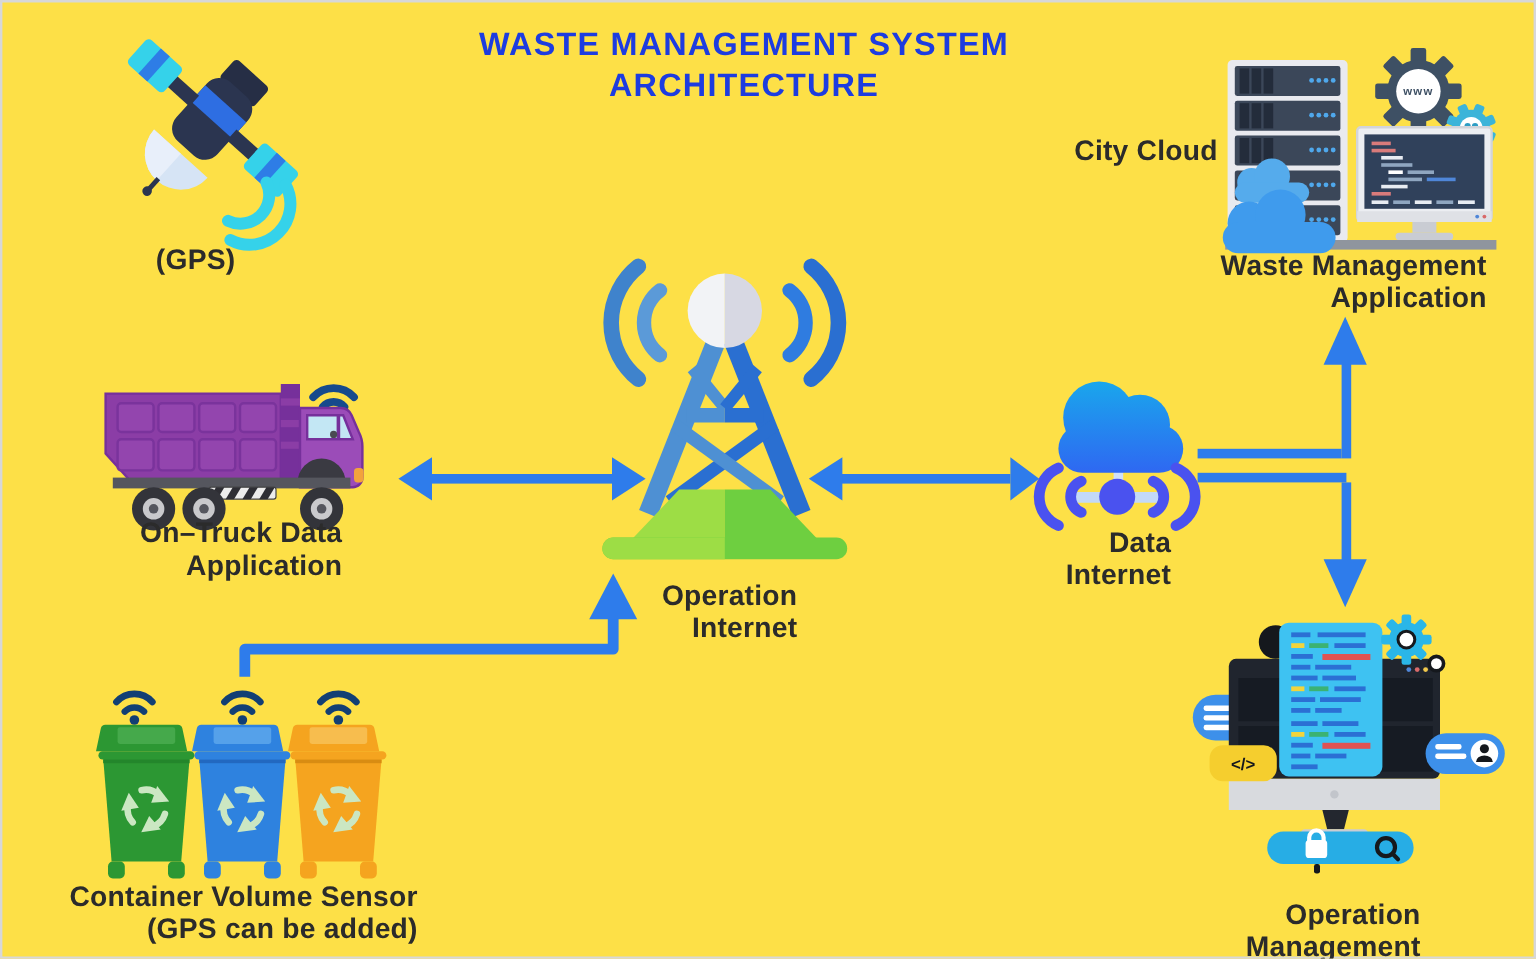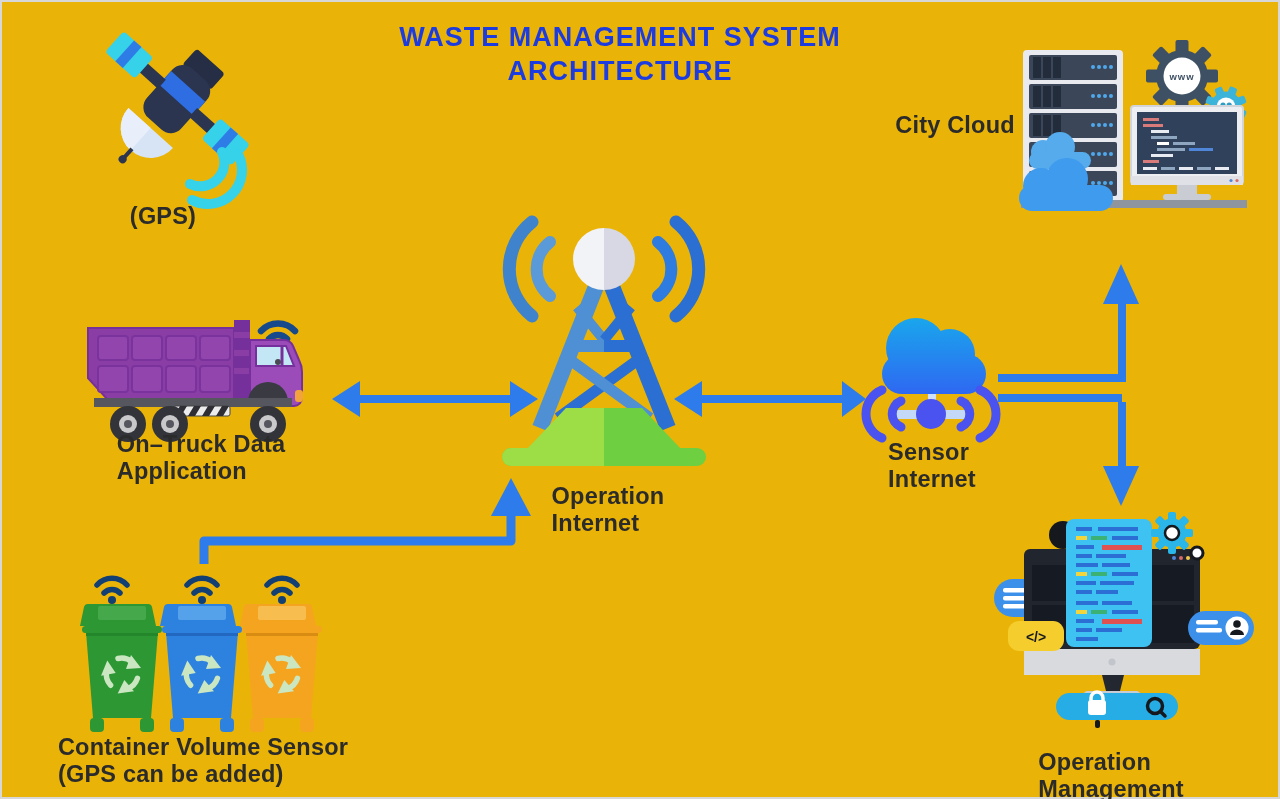--- a/index.html
+++ b/index.html
@@ -1,19 +1,19 @@
 <!DOCTYPE html>
 <html><head>
 <meta charset="utf-8">
 <style>
   html,body{margin:0;padding:0;background:#e9e9e9;font-family:"Liberation Sans",sans-serif;}
-  #canvas{position:relative;width:1280px;height:799px;background:#eab308;overflow:hidden;
+  #canvas{position:relative;width:1280px;height:799px;background:#fde047;overflow:hidden;
           box-shadow:inset 0 0 0 2px #d7d7d7;}
   .abs{position:absolute;}
-  .label{position:absolute;transform:translateX(-50%);text-align:left;
+  .label{position:absolute;transform:translateX(-50%);text-align:right;
          font-weight:800;font-size:23.5px;line-height:26.5px;color:#2b2b2b;
          white-space:nowrap;letter-spacing:.2px;}
   #title{position:absolute;left:320px;top:20px;width:600px;text-align:center;
          color:#1d3ce0;font-weight:800;font-size:27px;line-height:34px;letter-spacing:1px;}
   svg{display:block;overflow:visible;}
   svg text{font-family:"Liberation Sans",sans-serif;}
 </style>
 </head>
 <body>
 
@@ -170,20 +170,24 @@
         <rect x="164" y="127" width="14" height="3" fill="#e8ecf2"></rect>
         <rect x="182" y="127" width="14" height="3" fill="#8fa6c0"></rect>
         <rect x="200" y="127" width="14" height="3" fill="#e8ecf2"></rect>
       <rect x="116" y="136" width="112" height="9" fill="#dfe1e6"></rect>
       <circle cx="216" cy="140.5" r="1.6" fill="#4f86d8"></circle>
         <circle cx="222" cy="140.5" r="1.6" fill="#d96a6a"></circle>
       <rect x="162" y="145" width="20" height="9" fill="#c9ccd3"></rect>
       <rect x="148" y="154" width="48" height="6" rx="3" fill="#c9ccd3"></rect>
     </g>
   </svg>
+  <div class="label" style="left:1128px;top:208px">
+    <div>Waste Management</div>
+    <div>Application</div>
+  </div>
 
   <svg class="abs" style="left:82px;top:306px" width="238" height="142" viewBox="0 0 238 142">
     <g transform="translate(196,26)" stroke="#164a8c" stroke-width="6.5" fill="none" stroke-linecap="round">
       <path d="M-9,7 A12,12 0 0 1 9,7"></path>
       <path d="M-17,-1 A23,23 0 0 1 17,-1"></path>
       <circle cx="0" cy="14" r="4.5" fill="#164a8c" stroke="none"></circle>
     </g>
     <path d="M6,22 L152,22 L152,94 L26,94 L6,72 Z" fill="#8b3da6" stroke="#76309b" stroke-width="2"></path>
     <g fill="#9345ae" stroke="#7a339c" stroke-width="2">
       <rect x="16" y="30" width="30" height="24" rx="3"></rect>
@@ -267,21 +271,21 @@
       <rect x="26" y="56" width="104" height="40" rx="20"></rect>
     </g>
     <rect x="37" y="112" width="76" height="9" rx="4.5" fill="#c3d9f7"></rect>
     <circle cx="75" cy="116" r="15" fill="#4a52ef"></circle>
     <path d="M26,92 A26,26 0 0 0 26,140" stroke="#4a52ef" stroke-width="9" fill="none" stroke-linecap="round"></path>
     <path d="M45,103 A14,14 0 0 0 45,129" stroke="#4a52ef" stroke-width="9" fill="none" stroke-linecap="round"></path>
     <path d="M124,92 A26,26 0 0 1 124,140" stroke="#4a52ef" stroke-width="9" fill="none" stroke-linecap="round"></path>
     <path d="M105,103 A14,14 0 0 1 105,129" stroke="#4a52ef" stroke-width="9" fill="none" stroke-linecap="round"></path>
   </svg>
   <div class="label" style="left:932px;top:439px">
-    <div>Sensor</div>
+    <div>Data</div>
     <div>Internet</div>
   </div>
 
   <svg class="abs" style="left:990px;top:505px" width="272" height="228" viewBox="0 0 272 228">
     <rect x="4" y="74" width="56" height="38" rx="19" fill="#3d90ea"></rect>
     <rect x="13" y="83" width="26" height="4.5" rx="2" fill="#fff"></rect>
       <rect x="13" y="91" width="30" height="4.5" rx="2" fill="#fff"></rect>
       <rect x="13" y="99" width="26" height="4.5" rx="2" fill="#fff"></rect>
     <g>
       <rect x="34" y="44" width="176" height="100" rx="6" fill="#20252e"></rect>

